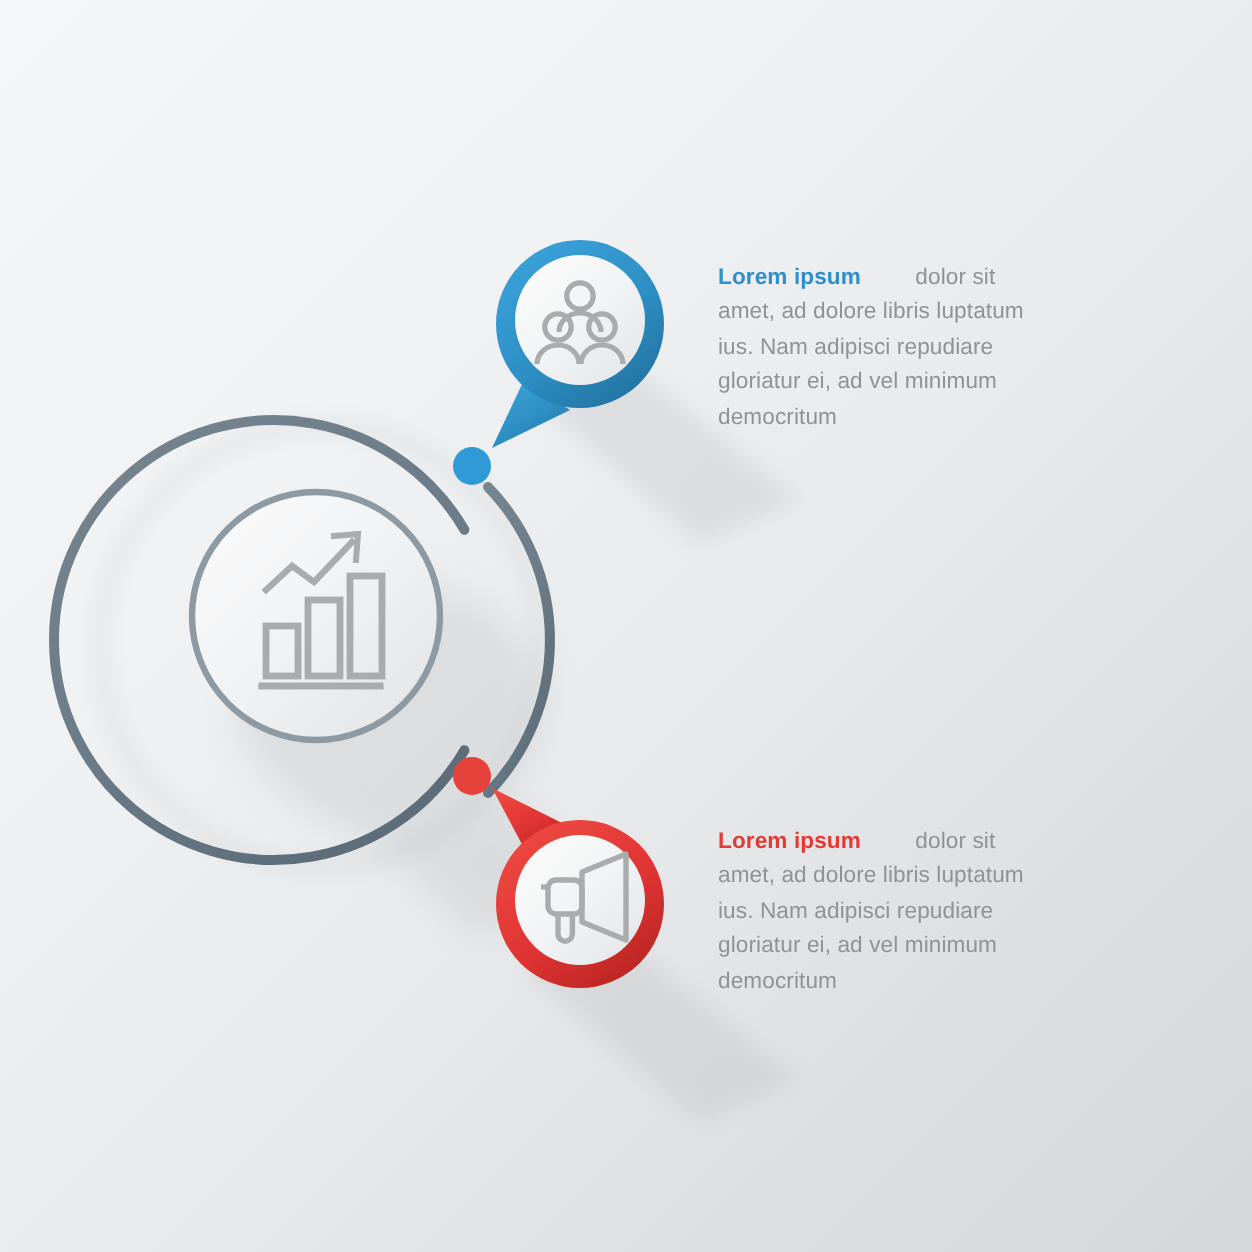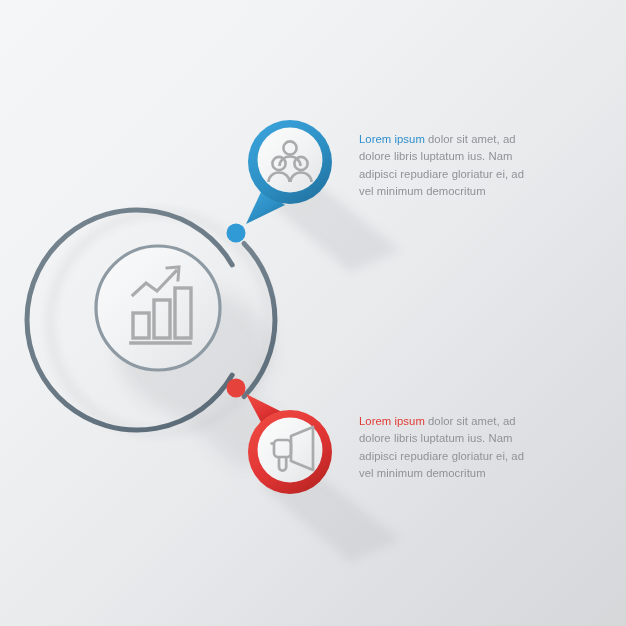--- a/index.html
+++ b/index.html
@@ -40,38 +40,39 @@
   
   .text-block {
     position: absolute;
     width: 170px;
     font-size: 11.3px;
     line-height: 17.4px;
     color: #8e9397;
     letter-spacing: 0.05px;
   }
   .text-block .lead {
-    font-weight: normal;
+    font-weight: bold;
   }
   #text-top {
     left: 359px;
     top: 131px;
   }
   #text-top .lead {
     color: #2f8fcd;
   }
   #text-bottom {
     left: 359px;
     top: 413px;
   }
   #text-bottom .lead {
     color: #e23b36;
   }
   .text-body {
     display: inline;
+    margin-left: 24px;
   }
 </style>
 </head>
 <body>
 
 <div id="stage">
 
   <svg id="art" viewBox="0 0 626 626" xmlns="http://www.w3.org/2000/svg">
     <defs>
 

